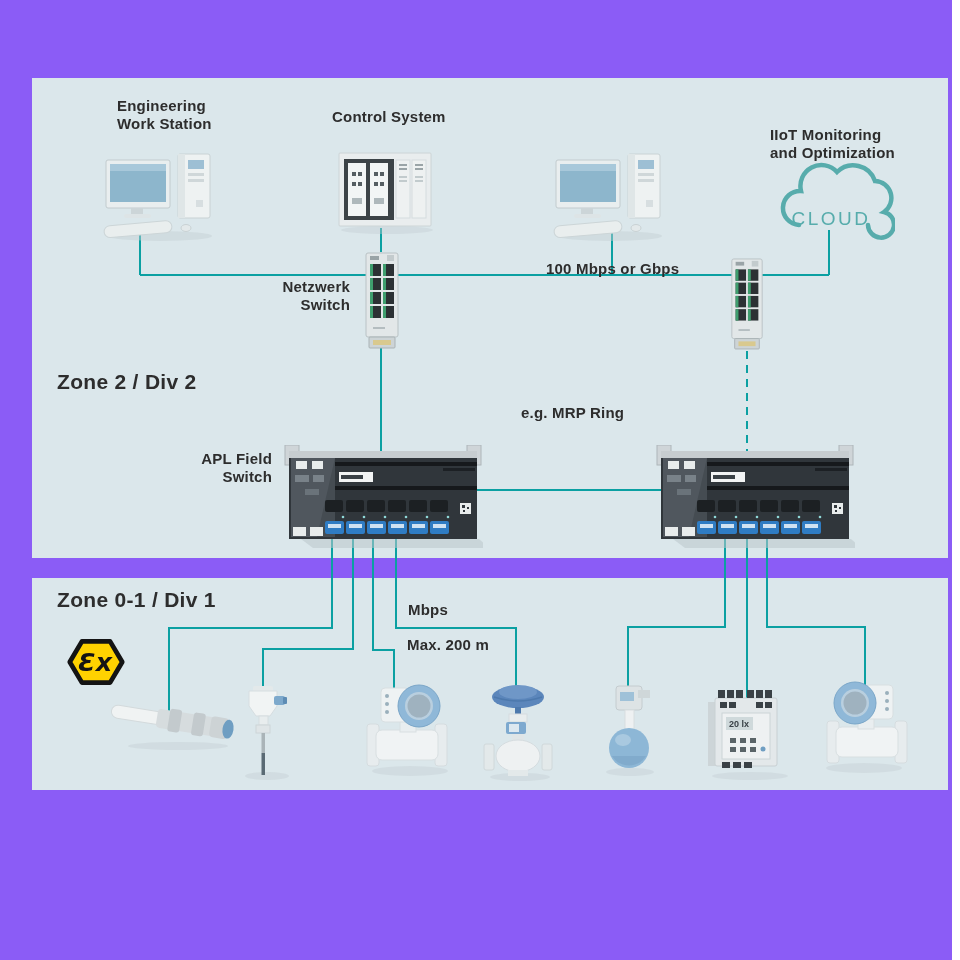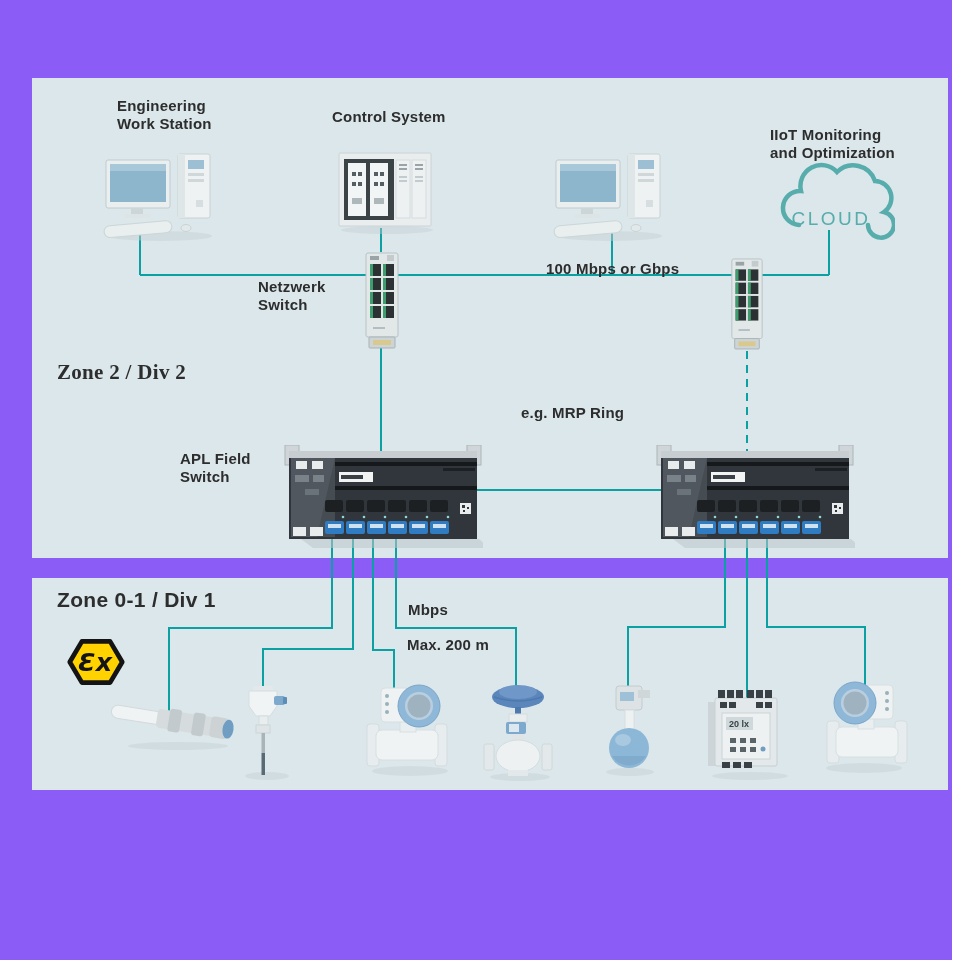--- a/index.html
+++ b/index.html
@@ -3,21 +3,21 @@
 <meta charset="utf-8">
 <style>
   html,body{margin:0;padding:0;background:#ffffff;}
   #stage{position:relative;width:952px;height:960px;background:#8b5cf6;overflow:hidden;
          font-family:"Liberation Sans",sans-serif;color:#2d2d2d;}
   .band{position:absolute;left:32px;width:916px;background:#dbe7eb;}
   #band-zone2{top:78px;height:480px;}
   #band-zone01{top:578px;height:212px;}
   .lbl{position:absolute;font-size:15px;font-weight:700;line-height:18px;letter-spacing:.2px;white-space:pre;}
   .zonehead{position:absolute;font-size:21px;font-weight:700;letter-spacing:.3px;}
-  .r{text-align:left;}
+  .r{text-align:right;}
   .dev{position:absolute;}
   svg{display:block;overflow:visible;}
   #wires{position:absolute;left:0;top:0;z-index:1;}
   .dev{z-index:2;}
   .lbl,.zonehead{z-index:3;}
   .conn{fill:none;stroke:#0ba0a2;stroke-width:2;}
   .dashed{stroke-dasharray:8 6;}
 </style>
 </head>
 <body>
@@ -382,20 +382,20 @@
     <svg width="90" height="100" viewBox="0 0 90 100">
         <use href="#flowmeter"></use>
       </svg>
   </div>
 
   <div class="lbl" style="left:117px;top:97px;"><span>Engineering</span><br><span>Work Station</span></div>
   <div class="lbl" style="left:332px;top:108px;"><span>Control System</span></div>
   <div class="lbl" style="left:770px;top:97px;margin-top:29px;"><span>IIoT Monitoring</span><br><span>and Optimization</span></div>
   <div class="lbl r" style="left:258px;top:278px;width:92px;"><span>Netzwerk</span><br><span>Switch</span></div>
   <div class="lbl" style="left:546px;top:260px;">100 Mbps or Gbps</div>
-  <div class="zonehead" style="left:57px;top:360px;font-family:Liberation Serif, serif;">Zone 2 / Div 2</div>
+  <div class="zonehead" style="left:57px;top:370px;">Zone 2 / Div 2</div>
   <div class="lbl" style="left:521px;top:404px;">e.g. MRP Ring</div>
   <div class="lbl r" style="left:180px;top:450px;width:92px;"><span>APL Field</span><br><span>Switch</span></div>
   <div class="zonehead" style="left:57px;top:588px;">Zone 0-1 / Div 1</div>
   <div class="lbl" style="left:408px;top:601px;">Mbps</div>
   <div class="lbl" style="left:407px;top:636px;text-align:center;">Max. 200 m</div>
 
 </div>
 
 </body></html>

